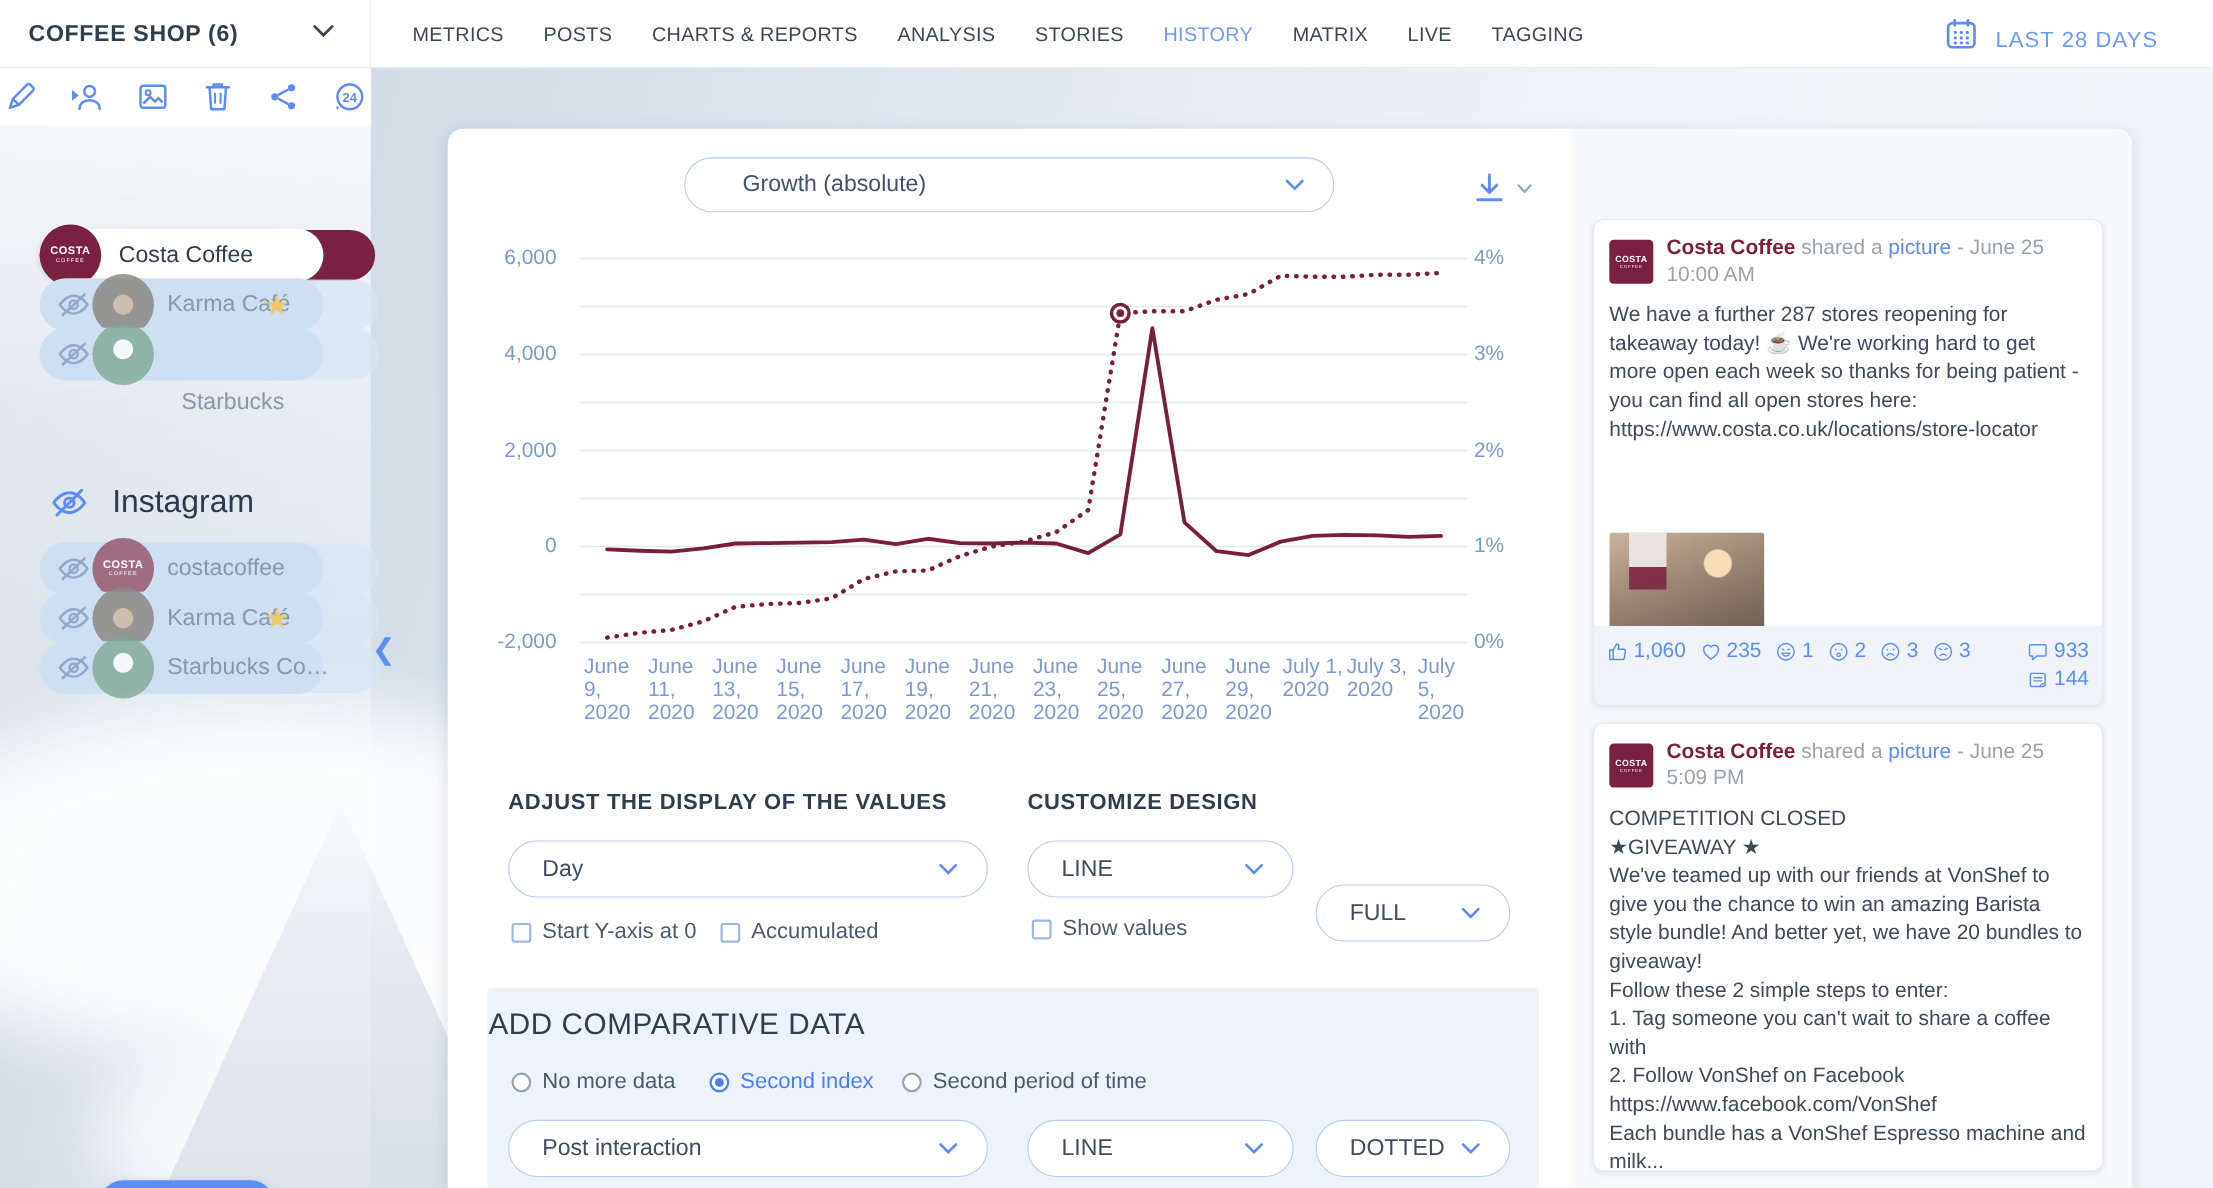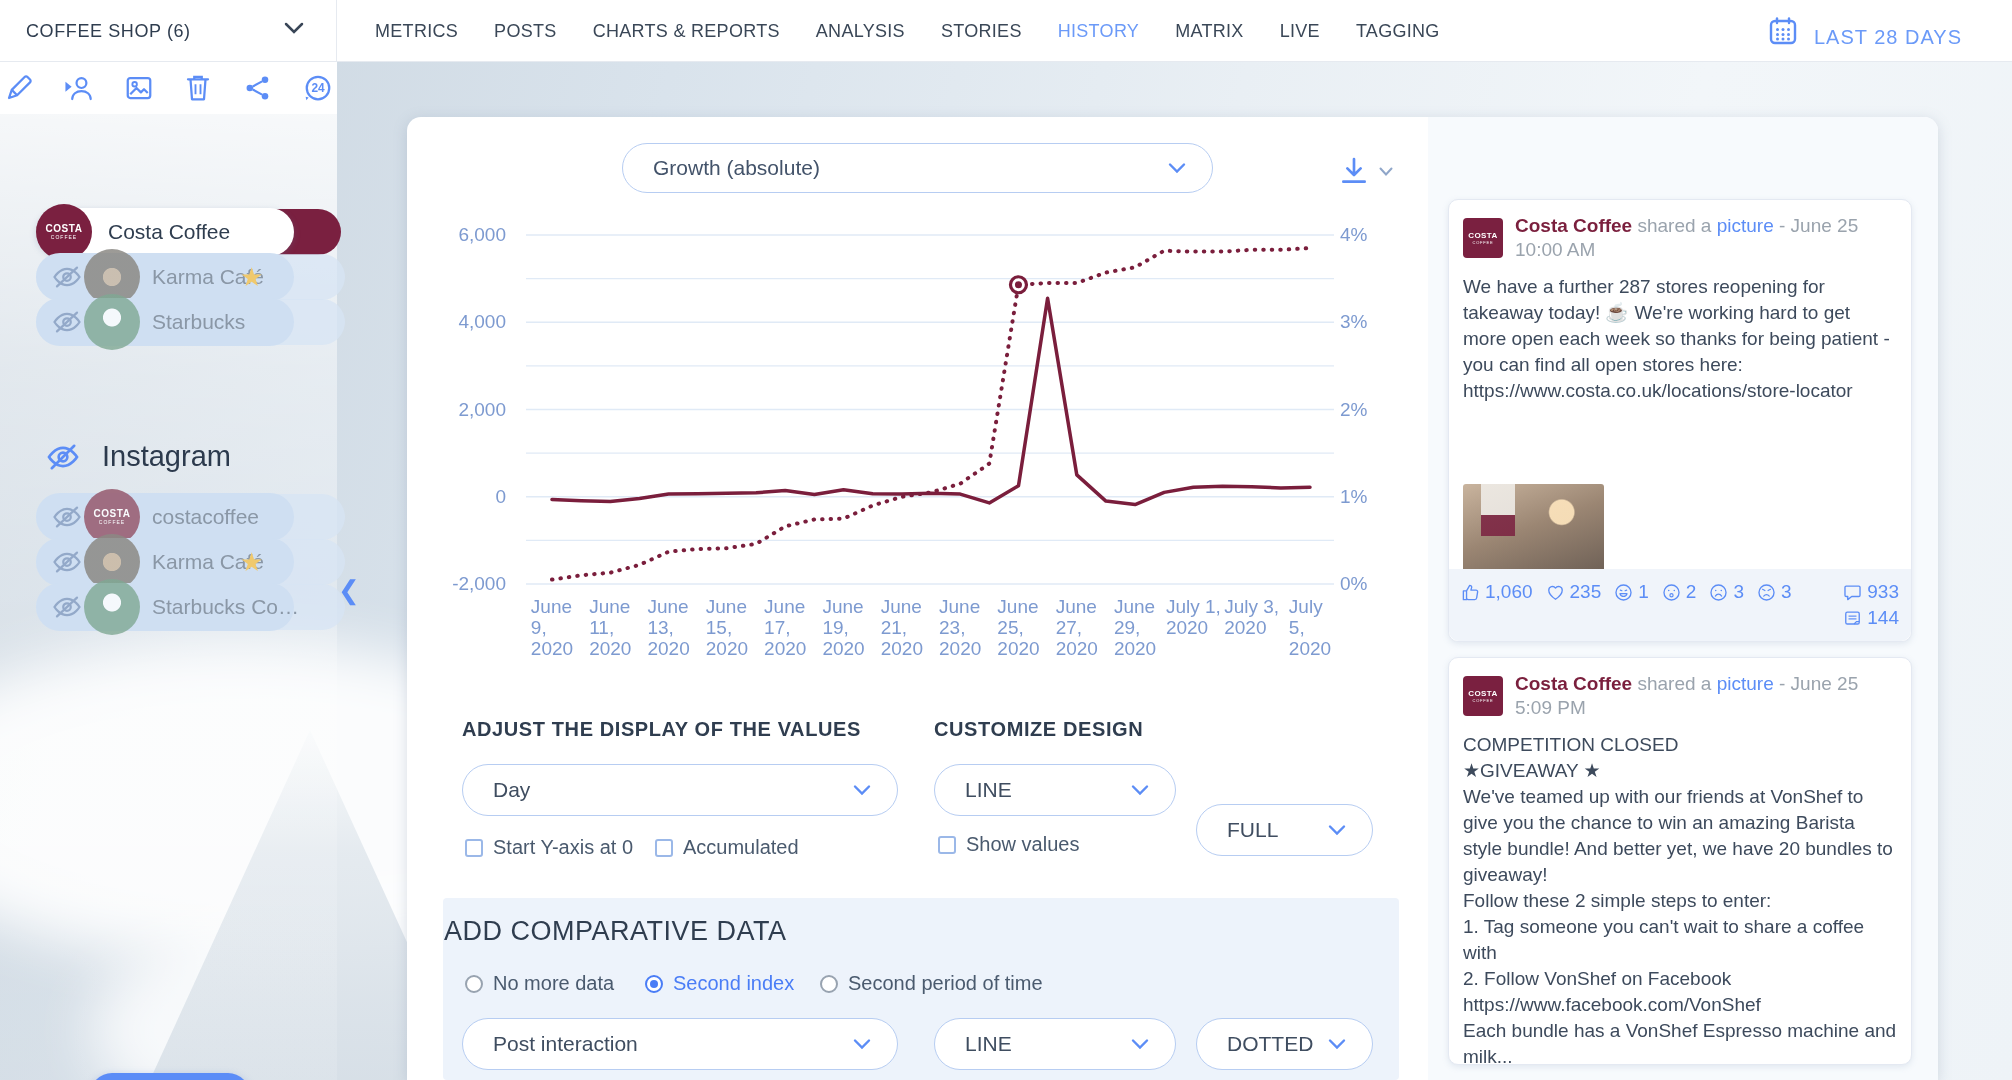--- a/index.html
+++ b/index.html
@@ -12,21 +12,21 @@
   .cloud2 { left:90px; top:880px; width:900px; height:300px; background:rgba(255,255,255,.8); }
   .mountain { position:absolute; left:150px; top:730px; width:320px; height:350px;
               background:linear-gradient(180deg,#f8fafb 0%,#dfe6ec 35%,#cfd9e2 100%);
               clip-path:polygon(50% 0, 100% 100%, 0 100%); opacity:.8; }
 
   
   .topbar { position:absolute; left:0; top:0; width:2012px; height:62px; background:#ffffff;
             border-bottom:1px solid #e6eaf0; z-index:30; }
   .workspace { position:absolute; left:0; top:0; width:337px; height:62px; border-right:1px solid #e6eaf0;
                display:flex; align-items:center; cursor:pointer; }
-  .workspace-label { margin-left:26px; font-size:18px; letter-spacing:.6px; color:#2f3d4f; font-weight:400; }
+  .workspace-label { margin-left:26px; font-size:21px; letter-spacing:.6px; color:#2f3d4f; font-weight:700; }
   .workspace-chevron { position:absolute; right:32px; top:22px; }
   .nav { position:absolute; left:375px; top:0; height:62px; display:flex; align-items:center; gap:36px; }
   .nav-item { font-size:18px; letter-spacing:.3px; color:#3a4757; font-weight:500; cursor:pointer; white-space:nowrap; }
   .nav-item.active { color:#6b9af8; }
   .daterange { position:absolute; right:50px; top:0; height:62px; display:flex; align-items:center; gap:16px; cursor:pointer; }
   .daterange-label { font-size:20px; letter-spacing:1px; color:#6b9af8; font-weight:500;margin-top:12px; }
 
   
   .sidebar { position:absolute; left:0; top:62px; width:337px; height:1018px;
              background:linear-gradient(180deg,rgba(255,255,255,.9) 0%,rgba(255,255,255,.45) 30%,rgba(255,255,255,.18) 70%,rgba(255,255,255,.12) 100%); z-index:20; }
@@ -51,21 +51,21 @@
                  box-shadow:0 3px 8px rgba(60,100,200,.35); }
   .collapse { position:absolute; left:338px; top:575px; font-size:26px; color:#5c8df6; z-index:25; cursor:pointer; }
 
   
   .card { position:absolute; left:407px; top:117px; width:1531px; height:963px; background:#ffffff;
           border-radius:14px 14px 0 0; box-shadow:0 3px 14px rgba(110,130,160,.25); z-index:10; }
   .rpanel-bg { position:absolute; left:1428px; top:117px; width:510px; height:963px; background:#f7fafd; border-radius:0 14px 0 0; z-index:11; }
 
   .metric-dd { position:absolute; left:622px; top:143px; width:591px; height:50px; border:1.5px solid #b7cdf2; border-radius:26px;
                background:#fff; display:flex; align-items:center; z-index:12; cursor:pointer; }
-  .metric-dd .txt { margin-left:30px; font-size:21px; color:#43536a; }
+  .metric-dd .txt { margin-left:52px; font-size:21px; color:#43536a; }
   .dd-chev { position:absolute; right:26px; top:50%; transform:translateY(-50%); }
   .download { position:absolute; left:1337px; top:155px; display:flex; align-items:flex-start; gap:8px; color:#5c8df6; z-index:12; cursor:pointer; }
 
   .y-left { position:absolute; left:430px; top:235px; width:86px; height:350px; z-index:12; }
   .y-left div { position:absolute; right:10px; font-size:19px; color:#7d9ad0; }
   .y-right { position:absolute; left:1340px; top:235px; width:70px; height:350px; z-index:12; }
   .y-right div { position:absolute; left:0; font-size:19px; color:#7d9ad0; }
   #chart-svg { position:absolute; left:526px; top:235px; z-index:12; overflow:visible; }
   .x-ticks { position:absolute; left:526px; top:596px; width:808px; height:70px; z-index:12; }
   .x-ticks div { position:absolute; transform:translateX(-50%); font-size:19px; line-height:21px; color:#7d9ad0; text-align:left; white-space:pre-line; }
@@ -250,21 +250,21 @@
       <div class="backpill"></div>
       <div class="pill"></div>
       <span class="eyeoff-row">
         <svg class="icon" width="30" height="24" viewBox="0 0 24 18">
             <path d="M2 9s4-6.5 10-6.5S22 9 22 9s-4 6.5-10 6.5S2 9 2 9z" fill="none" stroke="currentColor" stroke-width="1.8"></path>
             <circle cx="12" cy="9" r="3" fill="none" stroke="currentColor" stroke-width="1.8"></circle>
             <line x1="4" y1="16.5" x2="20" y2="1.5" stroke="currentColor" stroke-width="1.8" stroke-linecap="round"></line>
           </svg>
       </span>
       <div class="avatar" style="left:84px; background:radial-gradient(circle at 50% 42%, #ffffff 0 20%, #7fa893 22% 100%); opacity:.8;"></div>
-      <span class="pname" style="left:152px;">Starbucks</span>
+      <span class="pname" style="left:165px;margin-top:44px;">Starbucks</span>
     </div>
 
     <div class="section-head" style="top:378px;">
       <span>
         <svg class="icon" width="34" height="28" viewBox="0 0 24 20">
             <path d="M2 10s4-6.5 10-6.5S22 10 22 10s-4 6.5-10 6.5S2 10 2 10z" fill="none" stroke="#5c8df6" stroke-width="1.9"></path>
             <circle cx="12" cy="10" r="3.1" fill="none" stroke="#5c8df6" stroke-width="1.9"></circle>
             <line x1="4" y1="18" x2="20" y2="2" stroke="#5c8df6" stroke-width="1.9" stroke-linecap="round"></line>
           </svg>
       </span>

